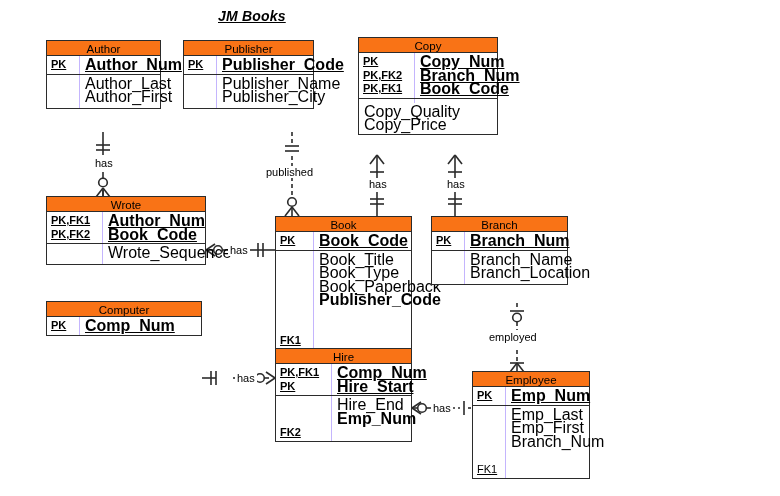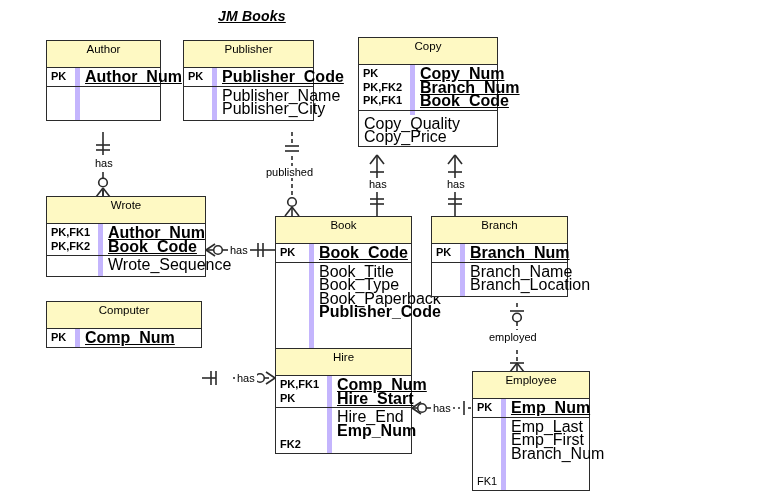--- a/index.html
+++ b/index.html
@@ -21,42 +21,43 @@
 
   .entity{
     position:absolute;
     border:1px solid #2b2b2b;
     background:#ffffff;
     box-sizing:border-box;
     font-size:11.5px;
     z-index:5;
   }
   .ent-header{
-    background:#fef9c3;
+    background:#f97316;
     border-bottom:1px solid #2b2b2b;
     text-align:center;
     font-size:11.5px;
     line-height:16px;
-    height:27px;
+    height:15px;
     box-sizing:border-box;
   }
   .ent-sec{
     display:flex;
     box-sizing:border-box;
   }
   .ent-sec + .ent-sec{border-top:1px solid #2b2b2b;}
   .col-key{
     box-sizing:border-box;
-    border-right:5px solid #c4b5fd;
+    border-right:1px solid #c4b5fd;
     padding:2px 13px 2px 4px;
     font-weight:bold;
     font-size:11px;
     line-height:13.5px;
     white-space:pre;
     flex:0 0 auto;
+    text-decoration:underline;
   }
   .col-attr{
     box-sizing:border-box;
     padding:2px 4px 2px 5px;
     line-height:13.5px;
     font-size:16px;
     flex:1 1 auto;
     white-space:pre;
   }
   .pk-line{font-weight:bold;text-decoration:underline;}
@@ -199,20 +200,22 @@
   <div class="conn-label" style="left:487px; top:331px;">employed</div>
 
   <div class="entity" id="e-author" style="left:46px; top:40px; width:115px;">
     <div class="ent-header">Author</div>
     <div class="ent-sec">
       <div class="col-key" style="width:33px;">PK</div>
       <div class="col-attr pk-line">Author_Num</div>
     </div>
     <div class="ent-sec" style="min-height:34px;">
       <div class="col-key key-plain" style="width:33px;"></div>
+      <div class="col-attr plain-line">Author_Last
+Author_First</div>
     </div>
   </div>
 
   <div class="entity" id="e-publisher" style="left:183px; top:40px; width:131px;">
     <div class="ent-header">Publisher</div>
     <div class="ent-sec">
       <div class="col-key" style="width:33px;">PK</div>
       <div class="col-attr pk-line">Publisher_Code</div>
     </div>
     <div class="ent-sec" style="min-height:34px;">

